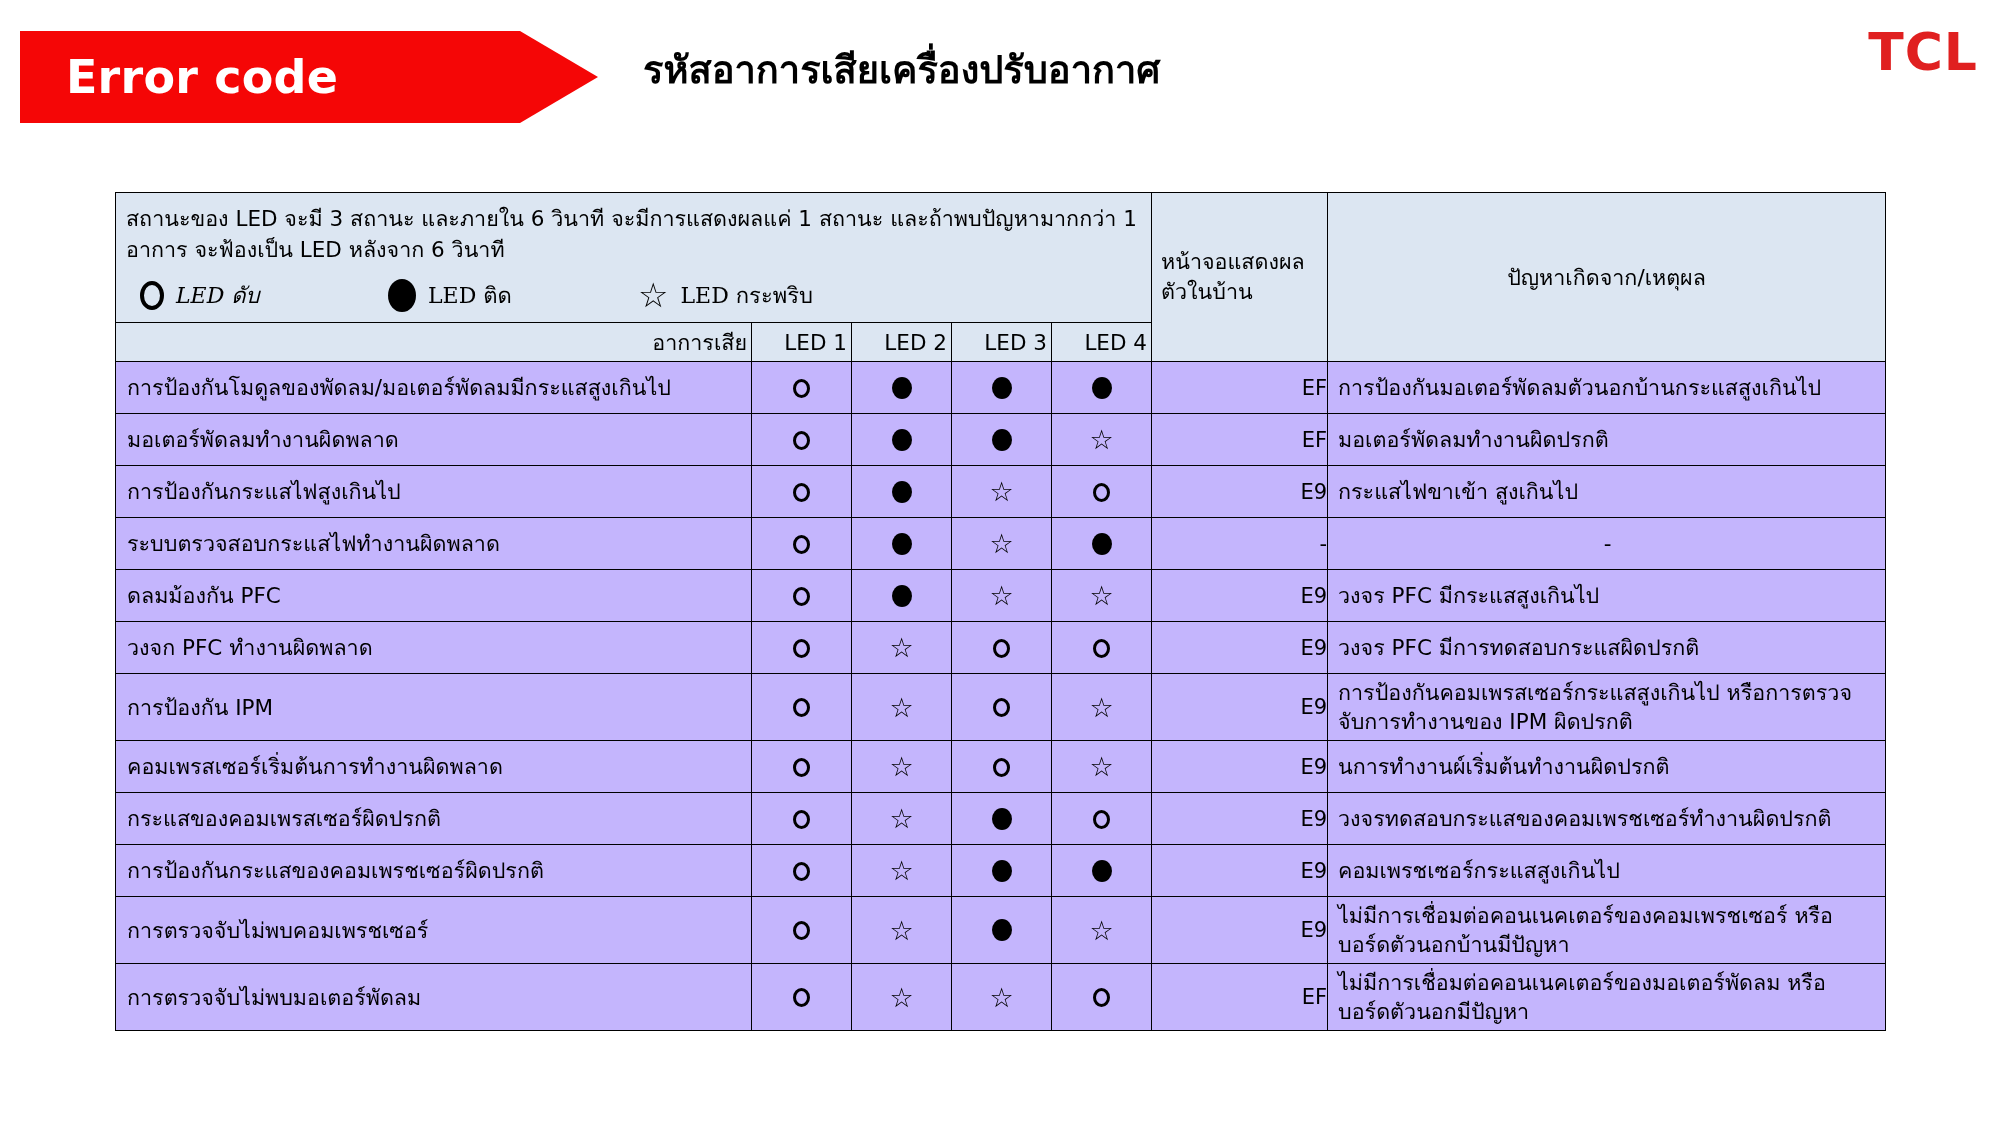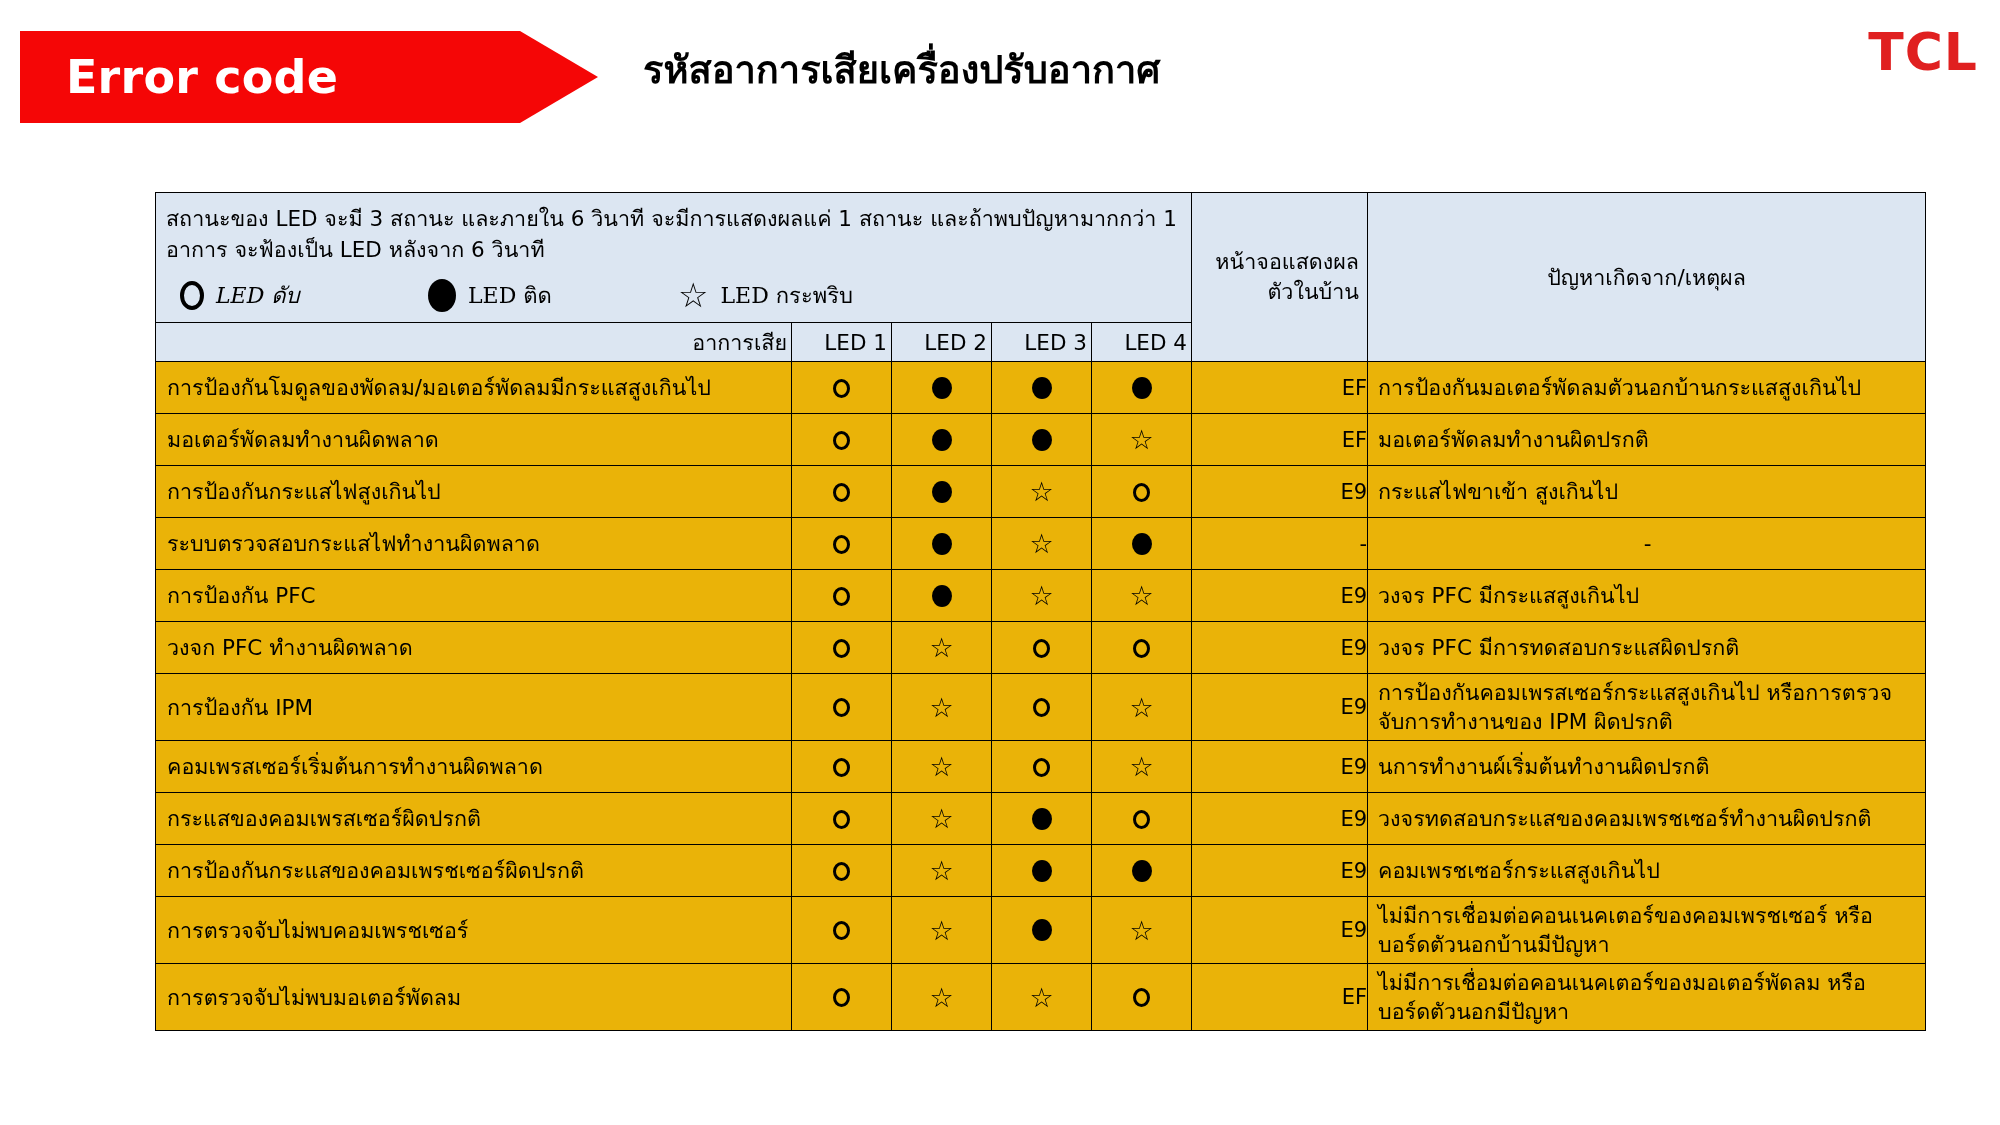--- a/index.html
+++ b/index.html
@@ -78,22 +78,21 @@
     position: absolute;
     left: 115px;
     top: 192px;
     width: 1770px;
   }
 
   table.ec {
     border-collapse: collapse;
     width: 1770px;
     table-layout: fixed;
-    background: #eab308;
-    margin-left: 40px;
+    background: #c4b5fd;
   }
 
   table.ec td, table.ec th {
     border: 1px solid #000000;
     vertical-align: middle;
     font-weight: normal;
     color: #000000;
   }
 
   
@@ -154,21 +153,21 @@
     line-height: 1;
     font-size: 34px;
     color: #000;
   }
 
   
   .hdr-disp {
     padding: 8px 8px 8px 9px;
     font-size: 21.5px;
     line-height: 1.4;
-    text-align: right;
+    text-align: left;
     vertical-align: middle;
   }
   .hdr-cause {
     font-size: 21.5px;
     text-align: center;
     vertical-align: middle;
   }
 
   
   .sub-hdr {
@@ -316,21 +315,21 @@
           <tr>
             <td class="sym-text">ระบบตรวจสอบกระแสไฟทำงานผิดพลาด</td>
             <td class="led-cell"><span class="cell-open"></span></td>
             <td class="led-cell"><span class="cell-fill"></span></td>
             <td class="led-cell"><span class="cell-star">☆</span></td>
             <td class="led-cell"><span class="cell-fill"></span></td>
             <td class="disp-cell">-</td>
             <td class="cause-cell center">-</td>
           </tr>
           <tr>
-            <td class="sym-text">การป้องกัน PFC</td>
+            <td class="sym-text">ดลมม้องกัน PFC</td>
             <td class="led-cell"><span class="cell-open"></span></td>
             <td class="led-cell"><span class="cell-fill"></span></td>
             <td class="led-cell"><span class="cell-star">☆</span></td>
             <td class="led-cell"><span class="cell-star">☆</span></td>
             <td class="disp-cell">E9</td>
             <td class="cause-cell">วงจร PFC มีกระแสสูงเกินไป</td>
           </tr>
           <tr>
             <td class="sym-text">วงจก PFC ทำงานผิดพลาด</td>
             <td class="led-cell"><span class="cell-open"></span></td>

